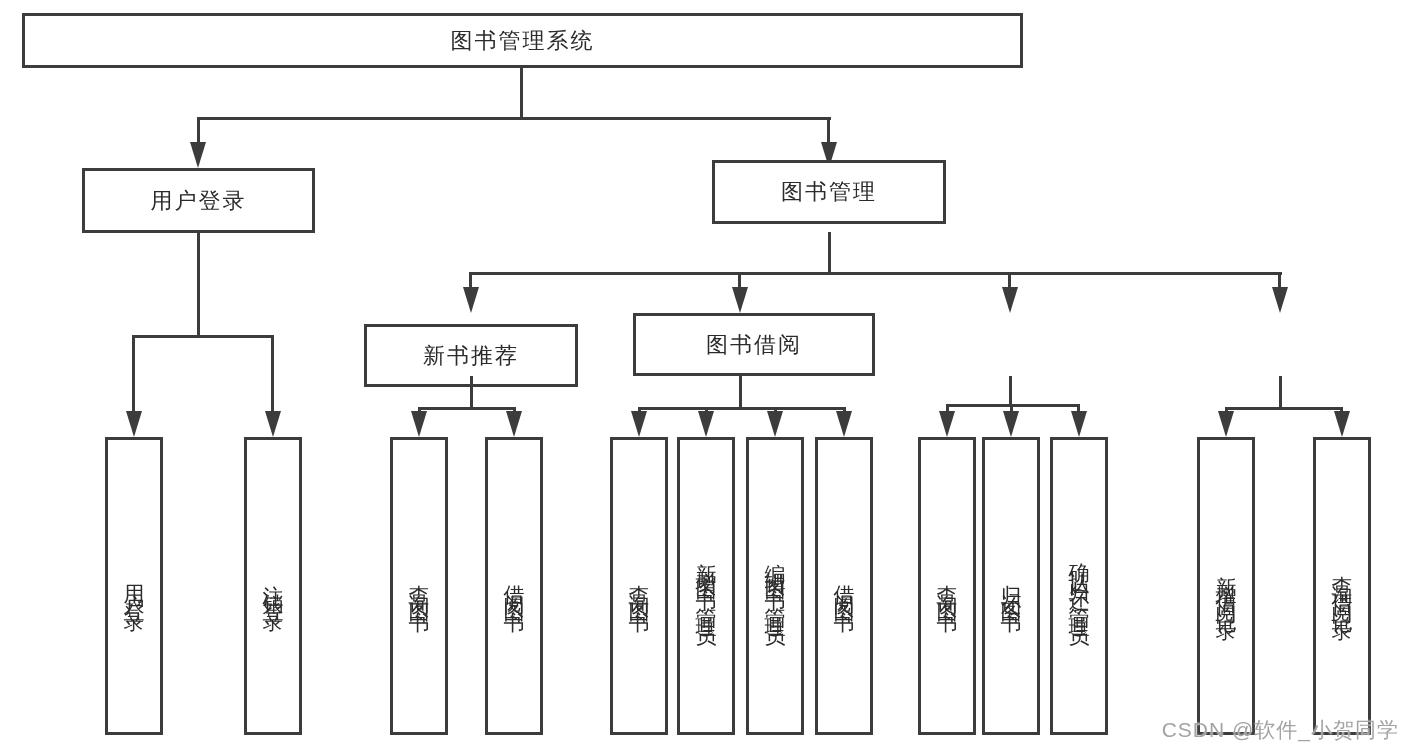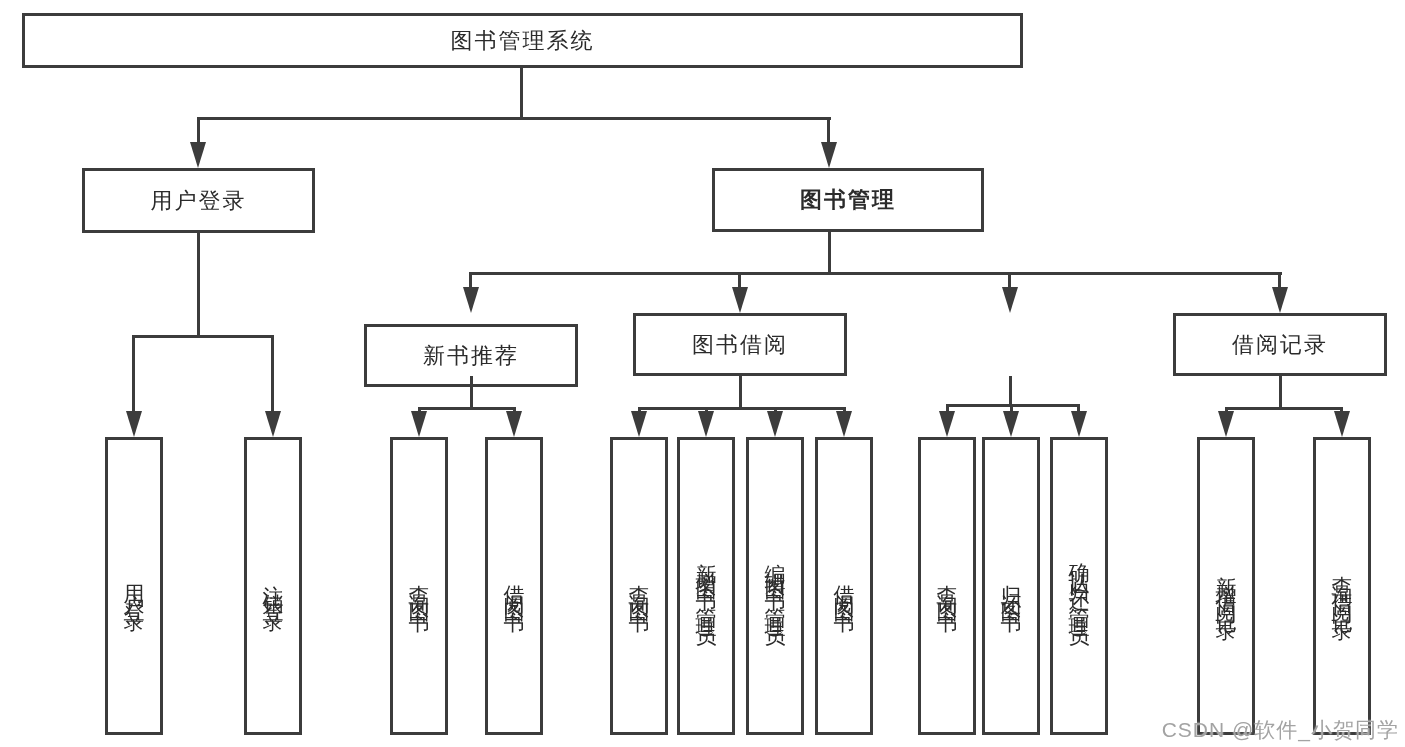--- a/index.html
+++ b/index.html
@@ -68,21 +68,21 @@
   <div class="vline" style="left:520px; top:66px; height:52px;"></div>
   <div class="hline" style="left:197px; top:117px; width:634px;"></div>
   <div class="vline" style="left:197px; top:117px; height:26px;"></div>
   <div class="arrow" style="left:190px; top:142px;"></div>
   <div class="vline" style="left:827px; top:117px; height:26px;"></div>
   <div class="arrow" style="left:821px; top:142px;"></div>
 
   <div class="box hbox" style="left:82px; top:168px; width:233px; height:65px;">
     <span>用户登录</span>
   </div>
-  <div class="box hbox" style="left:712px; top:168px; width:272px; height:64px;font-weight:bold;">
+  <div class="box hbox" style="left:712px; top:160px; width:234px; height:64px;">
     <span>图书管理</span>
   </div>
 
   <div class="vline" style="left:197px; top:233px; height:104px;"></div>
   <div class="hline" style="left:133px; top:335px; width:141px;"></div>
   <div class="vline" style="left:132px; top:335px; height:78px;"></div>
   <div class="arrow" style="left:126px; top:411px;"></div>
   <div class="vline" style="left:271px; top:335px; height:78px;"></div>
   <div class="arrow" style="left:265px; top:411px;"></div>
 
@@ -93,25 +93,22 @@
   <div class="vline" style="left:738px; top:272px; height:17px;"></div>
   <div class="arrow" style="left:732px; top:287px;"></div>
   <div class="vline" style="left:1008px; top:272px; height:17px;"></div>
   <div class="arrow" style="left:1002px; top:287px;"></div>
   <div class="vline" style="left:1278px; top:272px; height:17px;"></div>
   <div class="arrow" style="left:1272px; top:287px;"></div>
 
   <div class="box hbox" style="left:364px; top:324px; width:214px; height:63px;">
     <span>新书推荐</span>
   </div>
-  <div class="box hbox" style="left:633px; top:313px; width:214px; height:63px;">
+  <div class="box hbox" style="left:633px; top:313px; width:242px; height:63px;">
     <span>图书借阅</span>
-  </div>
-  <div class="box hbox" style="left:1173px; top:313px; width:214px; height:63px;">
-    <span>借阅记录</span>
   </div>
 
   <div class="vline" style="left:470px; top:376px; height:33px;"></div>
   <div class="hline" style="left:418px; top:407px; width:98px;"></div>
   <div class="vline" style="left:418px; top:407px; height:6px;"></div>
   <div class="arrow" style="left:411px; top:411px;"></div>
   <div class="vline" style="left:513px; top:407px; height:6px;"></div>
   <div class="arrow" style="left:506px; top:411px;"></div>
 
   <div class="vline" style="left:739px; top:376px; height:33px;"></div>

